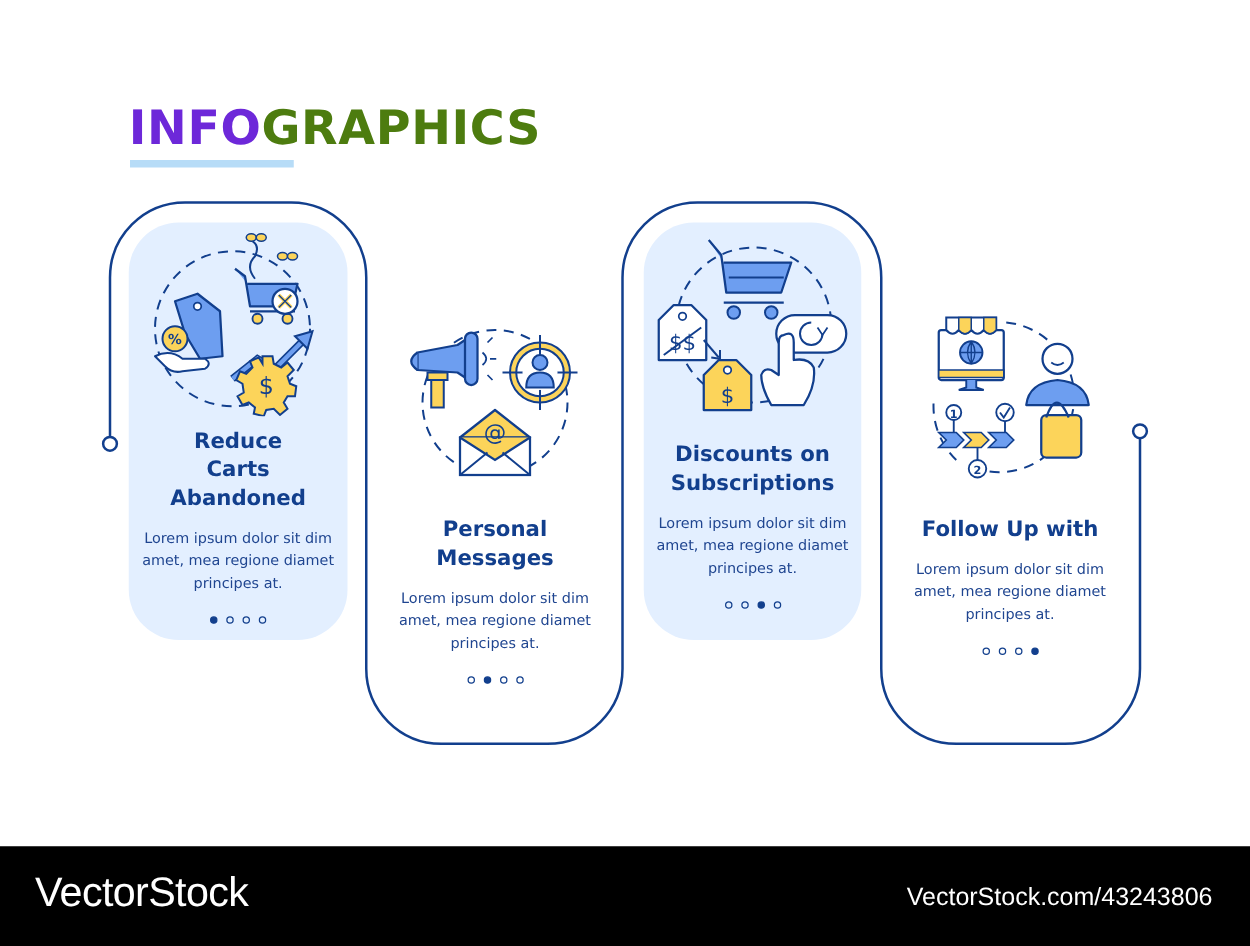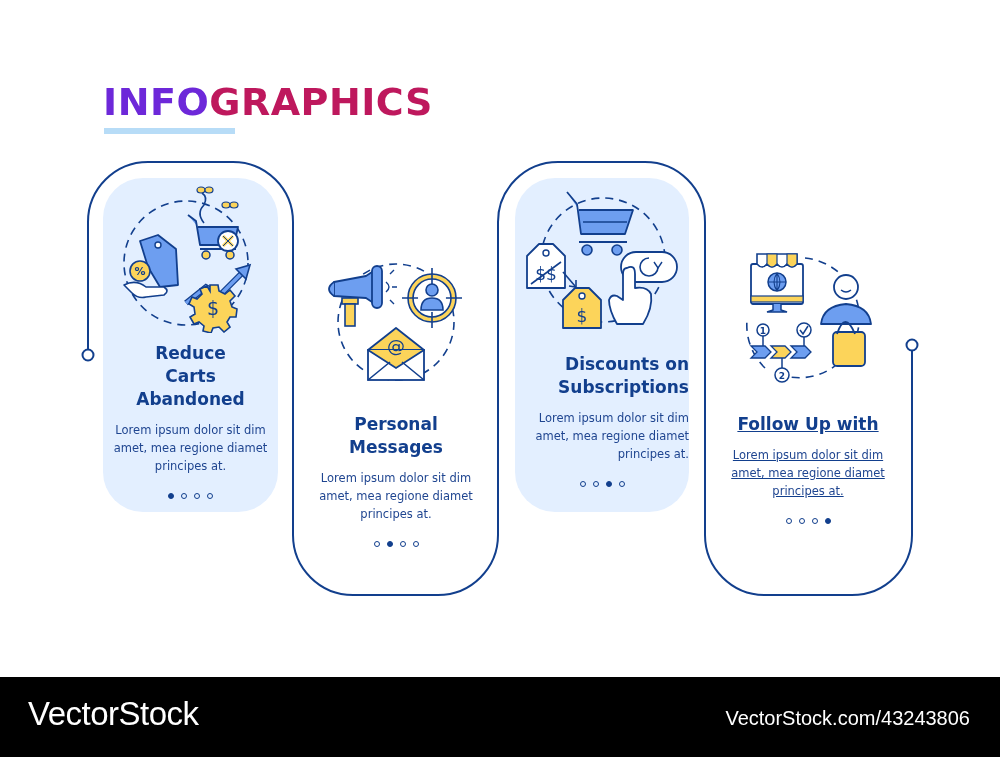--- a/index.html
+++ b/index.html
@@ -1,21 +1,21 @@
 <!DOCTYPE html>
 <html><head>
 <meta charset="utf-8">
 <style>
   * { box-sizing: border-box; margin: 0; padding: 0; }
   html, body { width: 1000px; height: 757px; background: #ffffff; overflow: hidden; }
   body { position: relative; font-family: "DejaVu Sans", sans-serif; }
   .stage { position: absolute; left: 0; top: 0; width: 1000px; height: 677px; background: #fff; }
   .title { position: absolute; left: 103px; top: 82px; font-size: 38px; font-weight: bold; letter-spacing: 0.5px; line-height: 40px; }
   .title .a { color: #6d28d9; }
-  .title .b { color: #be185d; }
+  .title .b { color: #4d7c0f; }
   .title-underline { position: absolute; left: 104px; top: 128px; width: 131px; height: 6px; background: #b7dcf7; }
   svg.outline { position: absolute; left: 0; top: 0; }
   .fill { position: absolute; background: #e3efff; border-radius: 40px; }
   .card-text { position: absolute; text-align: center; color: #123f8d; }
   .card-title { font-size: 17px; font-weight: bold; line-height: 23px; color: #123f8d; }
   .card-body { font-size: 11.5px; line-height: 18px; color: #1f4590; margin-top: 10px; }
   .dots { display: flex; justify-content: center; gap: 7px; margin-top: 18px; }
   .dot { width: 6px; height: 6px; border-radius: 50%; border: 1.3px solid #123f8d; background: transparent; }
   .dot.active { background: #123f8d; }
   .icon { position: absolute; }
@@ -194,39 +194,39 @@
       <div>principes at.</div>
     </div>
     <div class="dots">
       <span class="dot"></span>
       <span class="dot active"></span>
       <span class="dot"></span>
       <span class="dot"></span>
     </div>
   </div>
 
-  <div class="card-text" style="left:515px; top:353px; width:174px;text-align:right;">
+  <div class="card-text" style="left:515px; top:353px; width:174px;">
     <div class="card-title">
       <div>Discounts on</div>
       <div>Subscriptions</div>
     </div>
     <div class="card-body">
       <div>Lorem ipsum dolor sit dim</div>
       <div>amet, mea regione diamet</div>
       <div>principes at.</div>
     </div>
     <div class="dots">
       <span class="dot"></span>
       <span class="dot"></span>
       <span class="dot active"></span>
       <span class="dot"></span>
     </div>
   </div>
 
-  <div class="card-text" style="left:708px; top:413px; width:200px;text-decoration:underline;">
+  <div class="card-text" style="left:708px; top:413px; width:200px;">
     <div class="card-title">
       <div>Follow Up with</div>
     </div>
     <div class="card-body">
       <div>Lorem ipsum dolor sit dim</div>
       <div>amet, mea regione diamet</div>
       <div>principes at.</div>
     </div>
     <div class="dots">
       <span class="dot"></span>

